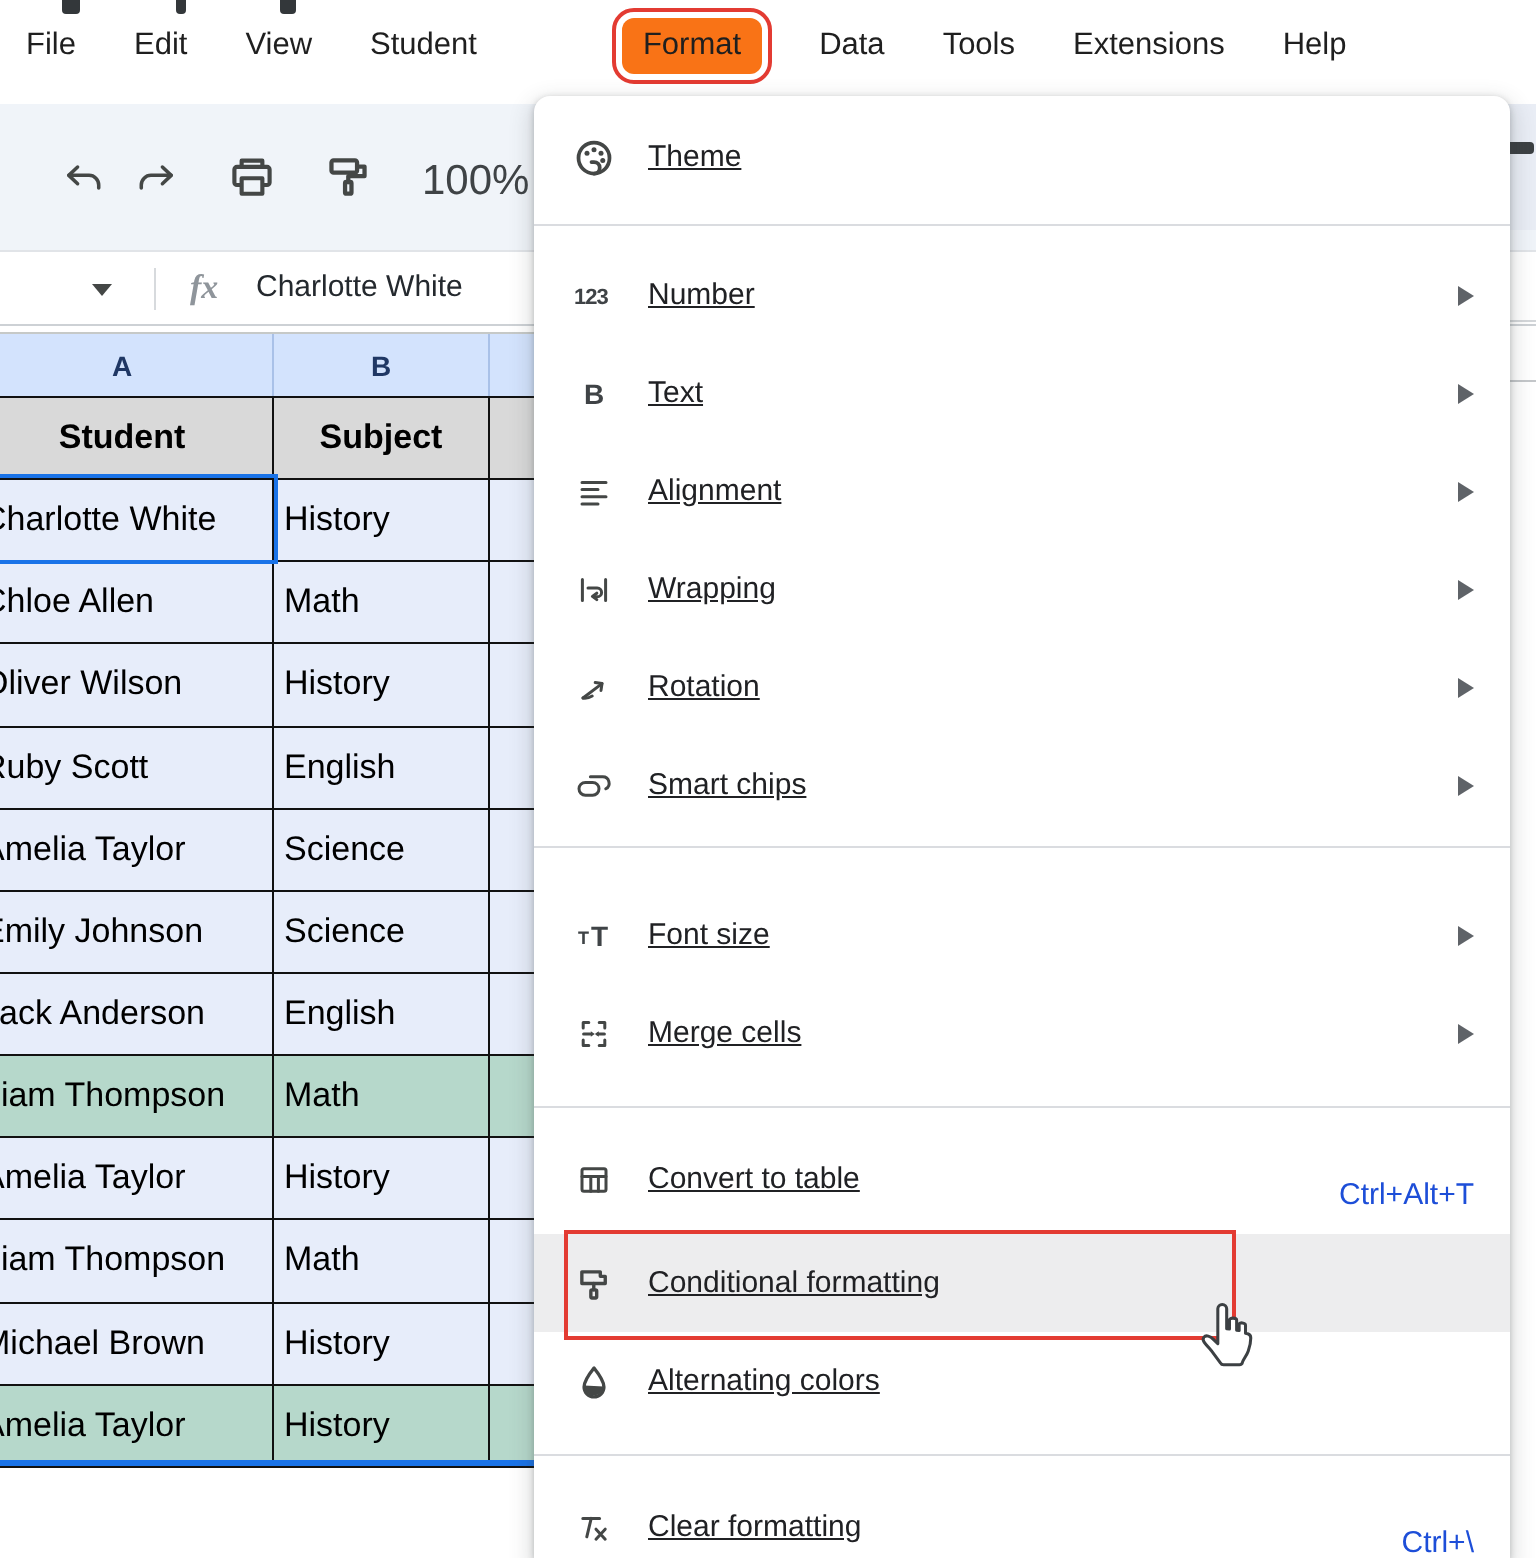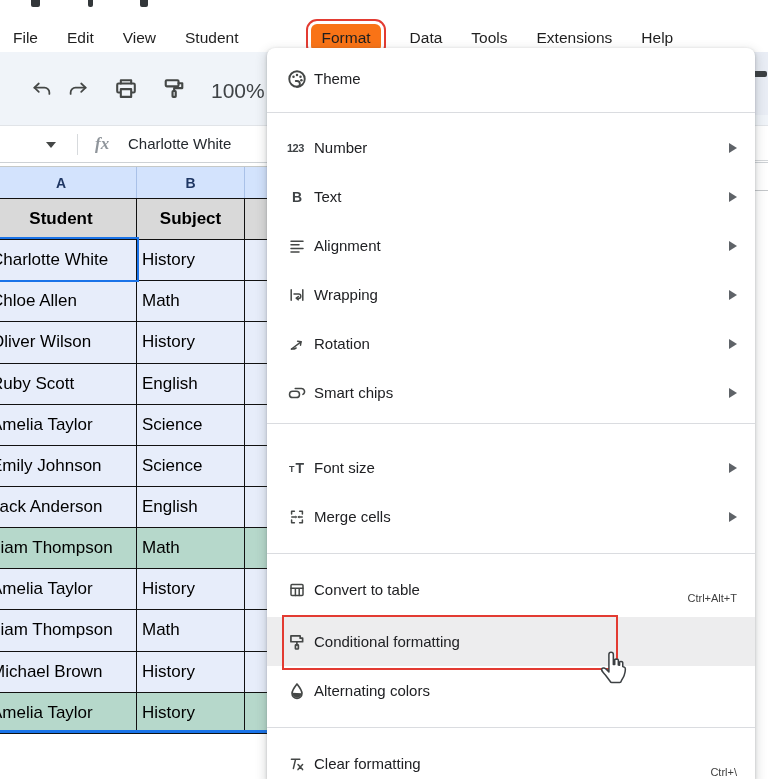--- a/index.html
+++ b/index.html
@@ -4,21 +4,21 @@
 <style>
   html,body{margin:0;padding:0;}
   body{
     width:768px;height:779px;position:relative;overflow:hidden;
     background:#ffffff;font-family:"Liberation Sans",sans-serif;
     -webkit-font-smoothing:antialiased;
   }
   
   .frag{position:absolute;top:0;height:7px;background:#33373a;border-radius:0 0 2px 2px;}
   
-  .menubar{position:absolute;top:24px;left:13px;display:flex;align-items:center;gap:29px;
+  .menubar{position:absolute;top:9px;left:13px;display:flex;align-items:center;gap:29px;
     font-size:15.5px;color:#1f1f1f;z-index:6;}
   .mb-item{padding:5px 0;white-space:nowrap;cursor:default;}
   .mb-item.active{background:#f97316;border-radius:6px;padding:5px 10px;
     outline:2.5px solid #e33b32;outline-offset:3px;margin-left:44px;}
   
   .toolbar{position:absolute;left:0;top:52px;width:768px;height:73px;background:#f0f4f9;z-index:1;}
   .tb{position:absolute;top:24px;width:26px;height:26px;display:flex;align-items:center;justify-content:center;}
   .tb svg{stroke:#444746;fill:none;stroke-width:1.6;stroke-linecap:round;stroke-linejoin:round;}
   .zoomlvl{position:absolute;left:211px;top:27px;font-size:21px;color:#3f4346;}
   .right-block{position:absolute;left:752px;top:52px;width:16px;height:63px;background:#e9edf5;z-index:1;}
@@ -54,25 +54,25 @@
   .menu{position:absolute;left:267px;top:48px;width:488px;height:731px;background:#fff;
     border-radius:8px 8px 0 0;z-index:10;
     box-shadow:0 1px 3px rgba(60,64,67,.30),0 4px 10px 3px rgba(60,64,67,.15);
     padding-top:6px;box-sizing:border-box;}
   .mi{height:49px;display:flex;align-items:center;padding:0 18px 0 17px;}
   .mi.hover{background:#ededee;}
   .mi .ic{width:26px;display:flex;justify-content:center;align-items:center;}
   .mi svg{stroke:#444746;fill:none;stroke-width:1.5;stroke-linecap:round;stroke-linejoin:round;}
   .mi svg .solid{fill:#444746;stroke:none;}
   .mi svg text{fill:#3f4346;stroke:none;font-family:"Liberation Sans",sans-serif;font-weight:700;}
-  .mi .lbl{margin-left:4px;font-size:15px;color:#202124;}
+  .mi .lbl{margin-left:14px;font-size:15px;color:#202124;text-decoration:underline;}
   .mi .right{margin-left:auto;}
   .subarrow{width:0;height:0;border-left:8px solid #5f6368;
     border-top:5px solid transparent;border-bottom:5px solid transparent;}
-  .shortcut{font-size:11px;color:#404040;margin-top:16px;}
+  .shortcut{font-size:15px;color:#1d4ed8;margin-top:16px;}
   .msep{height:1px;background:#dadce0;}
   .sp{height:0;}
   
   .gap-a{margin-top:9px;} .gap-b{height:10px;} .gap-c{margin-top:6px;} .gap-d{height:19px;}
   .gap-e{margin-top:12px;} .gap-f{height:11px;} .gap-g{height:3px;} .gap-h{margin-top:12px;} .gap-i{height:11px;}
   
   .cf-box{position:absolute;left:282px;top:615px;width:336px;height:55px;
     border:2.5px solid #e33b32;box-sizing:border-box;z-index:20;pointer-events:none;}
   
   .cursor{position:absolute;left:598px;top:650px;z-index:30;pointer-events:none;}

